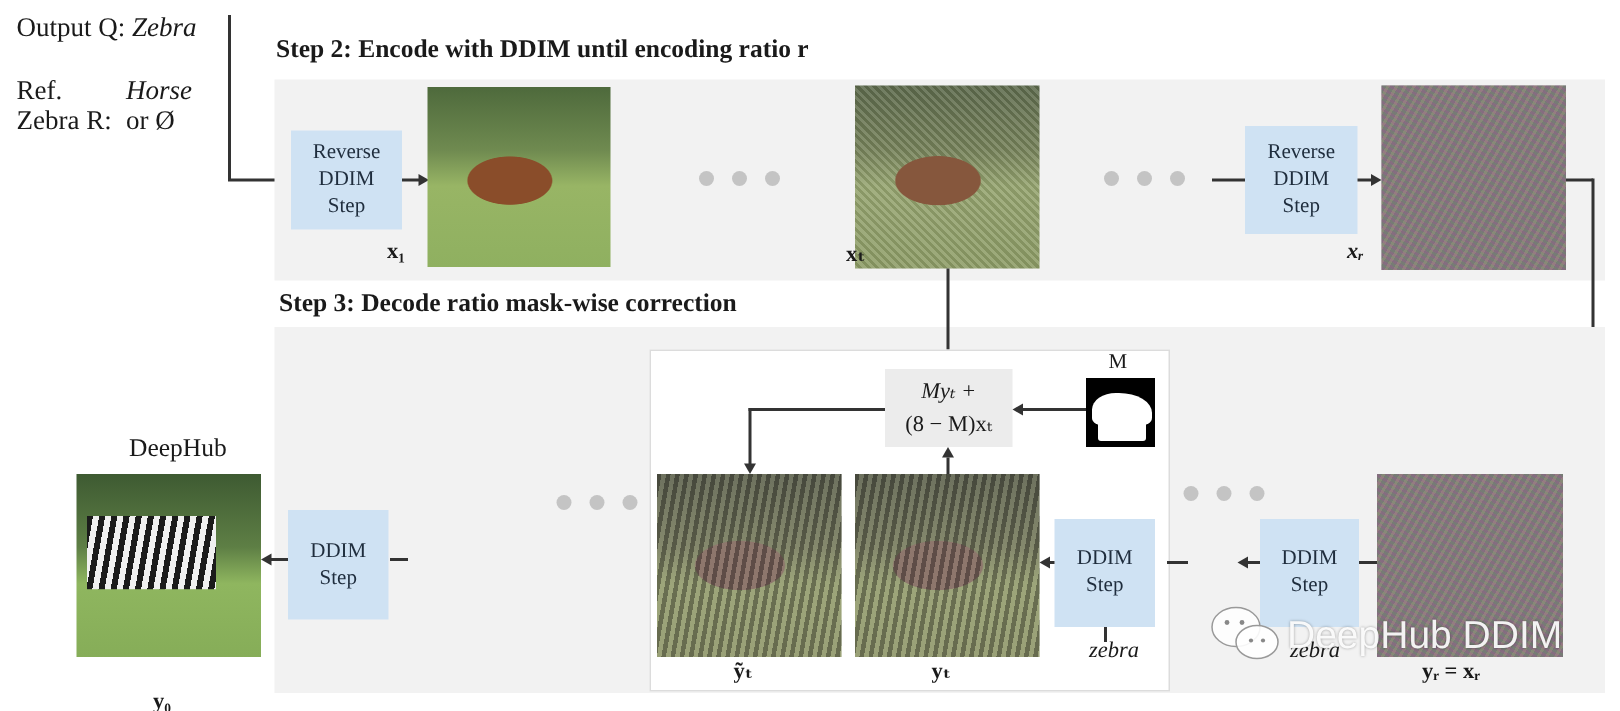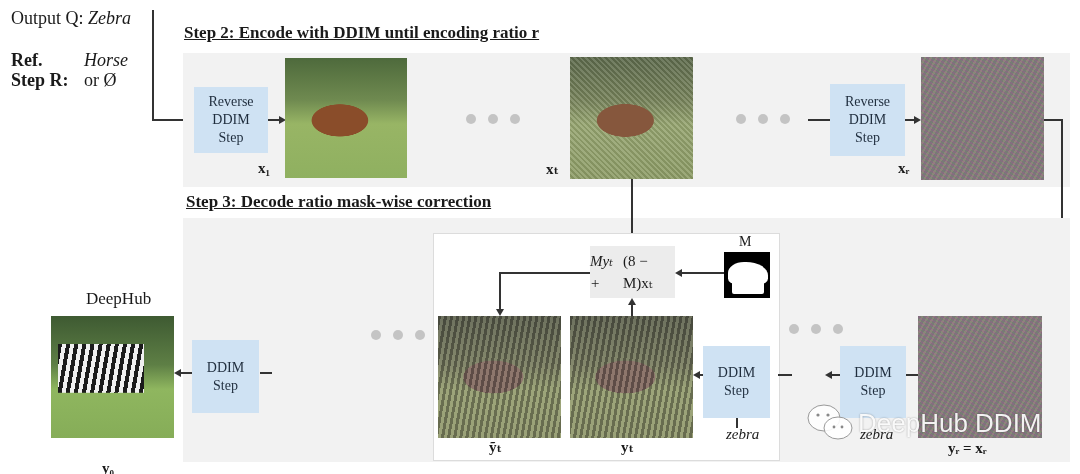--- a/index.html
+++ b/index.html
@@ -1,25 +1,25 @@
 <!DOCTYPE html>
 <html><head>
 <meta charset="utf-8">
 <style>
   html, body { margin:0; padding:0; background:#ffffff; }
   body { width:1080px; height:474px; position:relative; overflow:hidden;
          font-family:"Liberation Serif", "DejaVu Serif", serif; color:#1a1a1a; }
   .abs { position:absolute; }
   .panel { position:absolute; background:#f2f2f2; }
   .inner { position:absolute; background:#ffffff; border:1px solid #dcdcdc; }
-  .step-title { position:absolute; font-weight:bold; font-size:17px; white-space:nowrap;text-decoration:underline; }
+  .step-title { position:absolute; font-weight:bold; font-size:17px; white-space:nowrap; }
   .blue { position:absolute; background:#cfe2f3; display:flex; flex-direction:column;
           align-items:center; justify-content:center; font-size:14px; line-height:18px;
           color:#1f2d3d; text-align:center; }
-  .formula { position:absolute; background:#ececec; display:flex; flex-direction:row;
+  .formula { position:absolute; background:#ececec; display:flex; flex-direction:column;
              align-items:center; justify-content:center; font-size:15px; line-height:22px; }
   .img { position:absolute; overflow:hidden; }
   .lbl { position:absolute; font-size:15px; font-weight:bold; white-space:nowrap; }
   .it { font-style:italic; }
   .dots { position:absolute; display:flex; gap:12px; }
   .dots span { width:10px; height:10px; border-radius:50%; background:#c4c4c4; display:block; }
   .hl { position:absolute; height:1.5px; background:#333; }
   .vl { position:absolute; width:1.5px; background:#333; }
   .arrow-r, .arrow-l, .arrow-d, .arrow-u { position:absolute; width:0; height:0; }
   .arrow-r { border-top:4px solid transparent; border-bottom:4px solid transparent; border-left:7px solid #333; }
@@ -51,23 +51,23 @@
                white-space:nowrap; }
   .wm-icon { position:absolute; }
 </style>
 </head>
 <body>
 
 <div class="abs" style="left:11px;top:8px;font-size:18px;white-space:nowrap;">
   <span>Output Q:</span>
   <span class="it">Zebra</span>
 </div>
-<div class="abs" style="left:11px;top:50px;font-size:18px;line-height:20px;font-weight:bold;">
+<div class="abs" style="left:11px;top:50px;font-size:18px;line-height:20px;">
   <div>Ref.</div>
-  <div>Step R:</div>
+  <div>Zebra R:</div>
 </div>
 <div class="abs" style="left:84px;top:50px;font-size:18px;line-height:20px;">
   <div class="it">Horse</div>
   <div>or Ø</div>
 </div>
 
 <div class="vl" style="left:152px;top:10px;height:110px;"></div>
 <div class="hl" style="left:152px;top:119px;width:40px;"></div>
 
 <div class="step-title" style="left:184px;top:23px;">Step 2: Encode with DDIM until encoding ratio r</div>
@@ -84,39 +84,39 @@
 <div class="img horse-clean" style="left:285px;top:58px;width:122px;height:120px;"></div>
 <div class="lbl" style="left:258px;top:160px;">x₁</div>
 
 <div class="dots" style="left:466px;top:114px;">
     <span></span>
     <span></span>
     <span></span>
   </div>
 
 <div class="img horse-noisy" style="left:570px;top:57px;width:123px;height:122px;"></div>
-<div class="lbl" style="left:546px;top:160px;">xₜ</div>
+<div class="lbl" style="left:564px;top:160px;">xₜ</div>
 
 <div class="dots" style="left:736px;top:114px;">
     <span></span>
     <span></span>
     <span></span>
   </div>
 <div class="hl" style="left:808px;top:119px;width:22px;"></div>
 
 <div class="blue" style="left:830px;top:84px;width:75px;height:72px;">
   <div>Reverse</div>
   <div>DDIM</div>
   <div>Step</div>
 </div>
 <div class="hl" style="left:905px;top:119px;width:10px;"></div>
 <div class="arrow-r" style="left:914px;top:116px;"></div>
 
 <div class="img noise" style="left:921px;top:57px;width:123px;height:123px;"></div>
-<div class="lbl" style="left:898px;top:160px;">xᵣ</div>
+<div class="lbl" style="left:898px;top:160px;font-style:italic;">xᵣ</div>
 
 <div class="hl" style="left:1044px;top:119px;width:18px;"></div>
 <div class="vl" style="left:1061px;top:119px;height:256px;"></div>
 <div class="hl" style="left:1050px;top:374px;width:12px;"></div>
 <div class="arrow-l" style="left:1043px;top:371px;"></div>
 
 <div class="step-title" style="left:186px;top:192px;">Step 3: Decode ratio mask-wise correction</div>
 <div class="panel" style="left:183px;top:218px;width:887px;height:244px;"></div>
 
 <div class="vl" style="left:631px;top:179px;height:62px;"></div>

